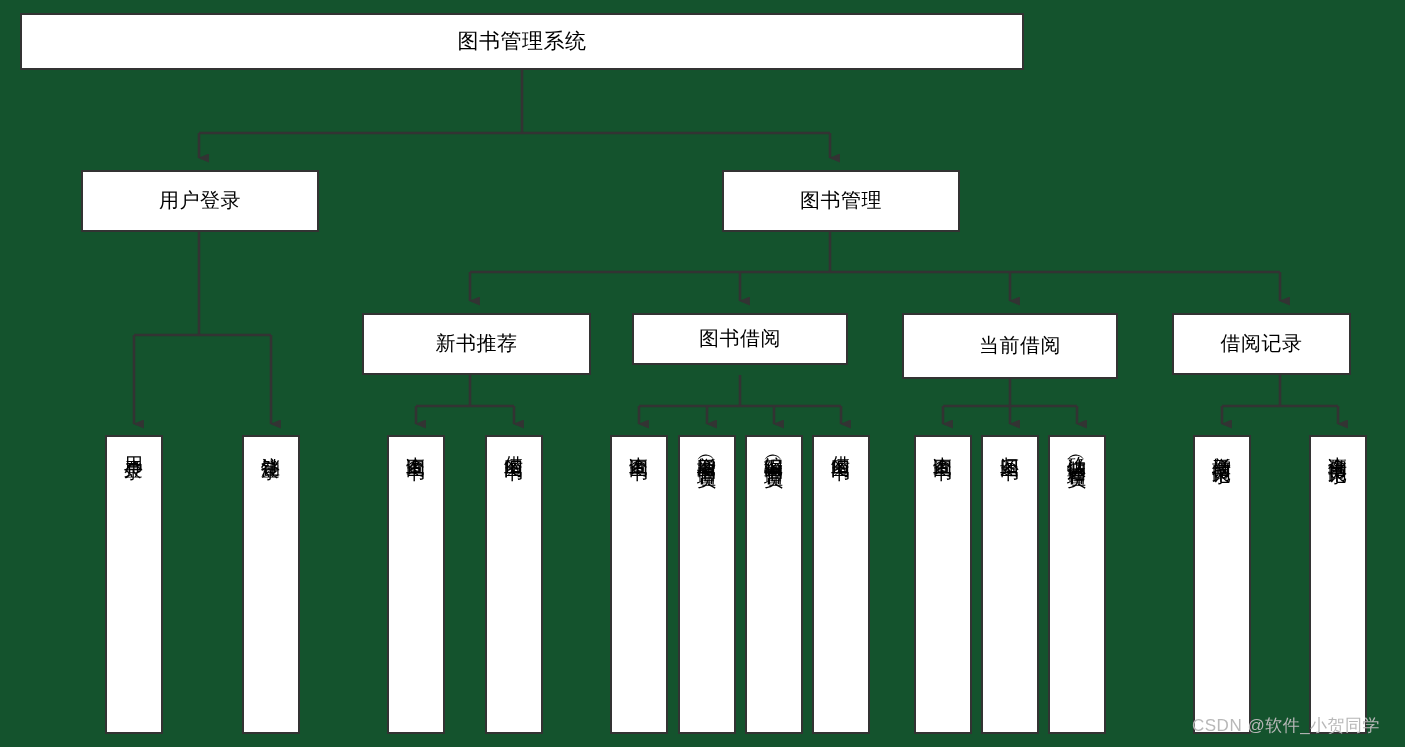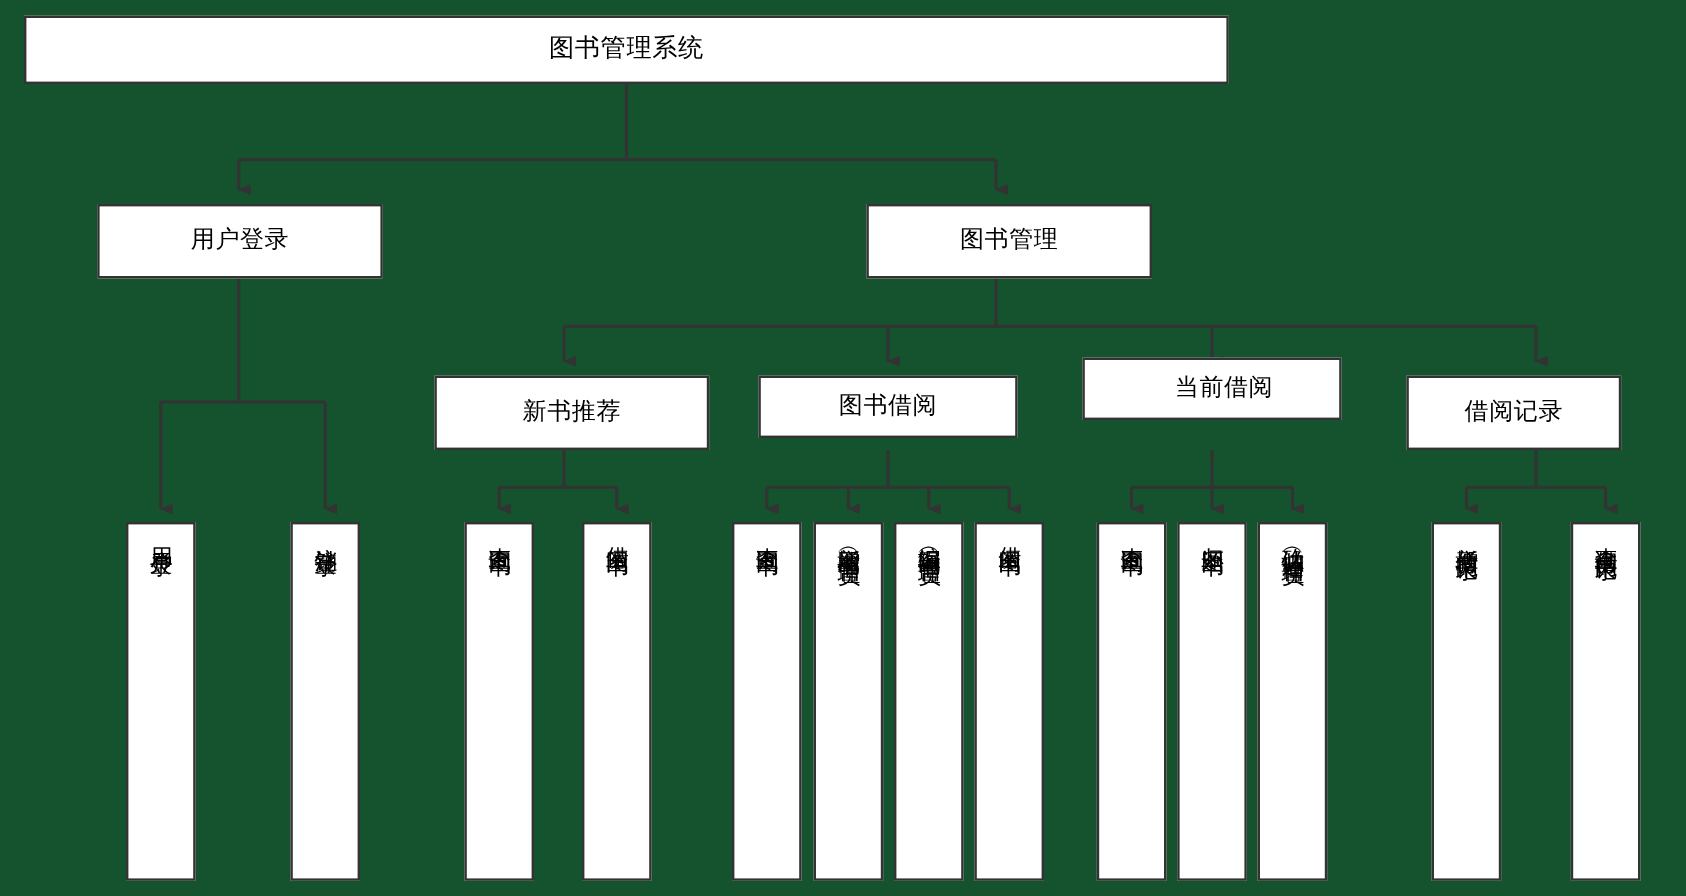--- a/index.html
+++ b/index.html
@@ -138,21 +138,21 @@
   <div class="node horiz" style="left:711px; top:170px; width:238px; height:62px;margin-left:11px;">
     <span class="label">图书管理</span>
   </div>
 
   <div class="node horiz" style="left:362px; top:313px; width:229px; height:62px;">
     <span class="label">新书推荐</span>
   </div>
   <div class="node horiz" style="left:632px; top:313px; width:216px; height:52px;">
     <span class="label">图书借阅</span>
   </div>
-  <div class="node horiz" style="left:902px; top:298px; width:216px; height:52px;padding-left:20px;">
+  <div class="node horiz" style="left:902px; top:313px; width:216px; height:66px;padding-left:20px;">
     <span class="label">当前借阅</span>
   </div>
   <div class="node horiz" style="left:1172px; top:313px; width:179px; height:62px;">
     <span class="label">借阅记录</span>
   </div>
 
   <div class="node vert" style="left:105px; top:435px; width:58px; height:299px;">
     <span class="label">用户登录</span>
   </div>
   <div class="node vert" style="left:242px; top:435px; width:58px; height:299px;">
@@ -189,14 +189,15 @@
     <span class="label">确认归还（管理员）</span>
   </div>
 
   <div class="node vert" style="left:1193px; top:435px; width:58px; height:299px;">
     <span class="label">新增借阅记录</span>
   </div>
   <div class="node vert" style="left:1309px; top:435px; width:58px; height:299px;">
     <span class="label">查询借阅记录</span>
   </div>
 
+  <div class="watermark" style="left:1192px; top:714px;">CSDN @软件_小贺同学</div>
 
 </div>
 
 </body></html>

